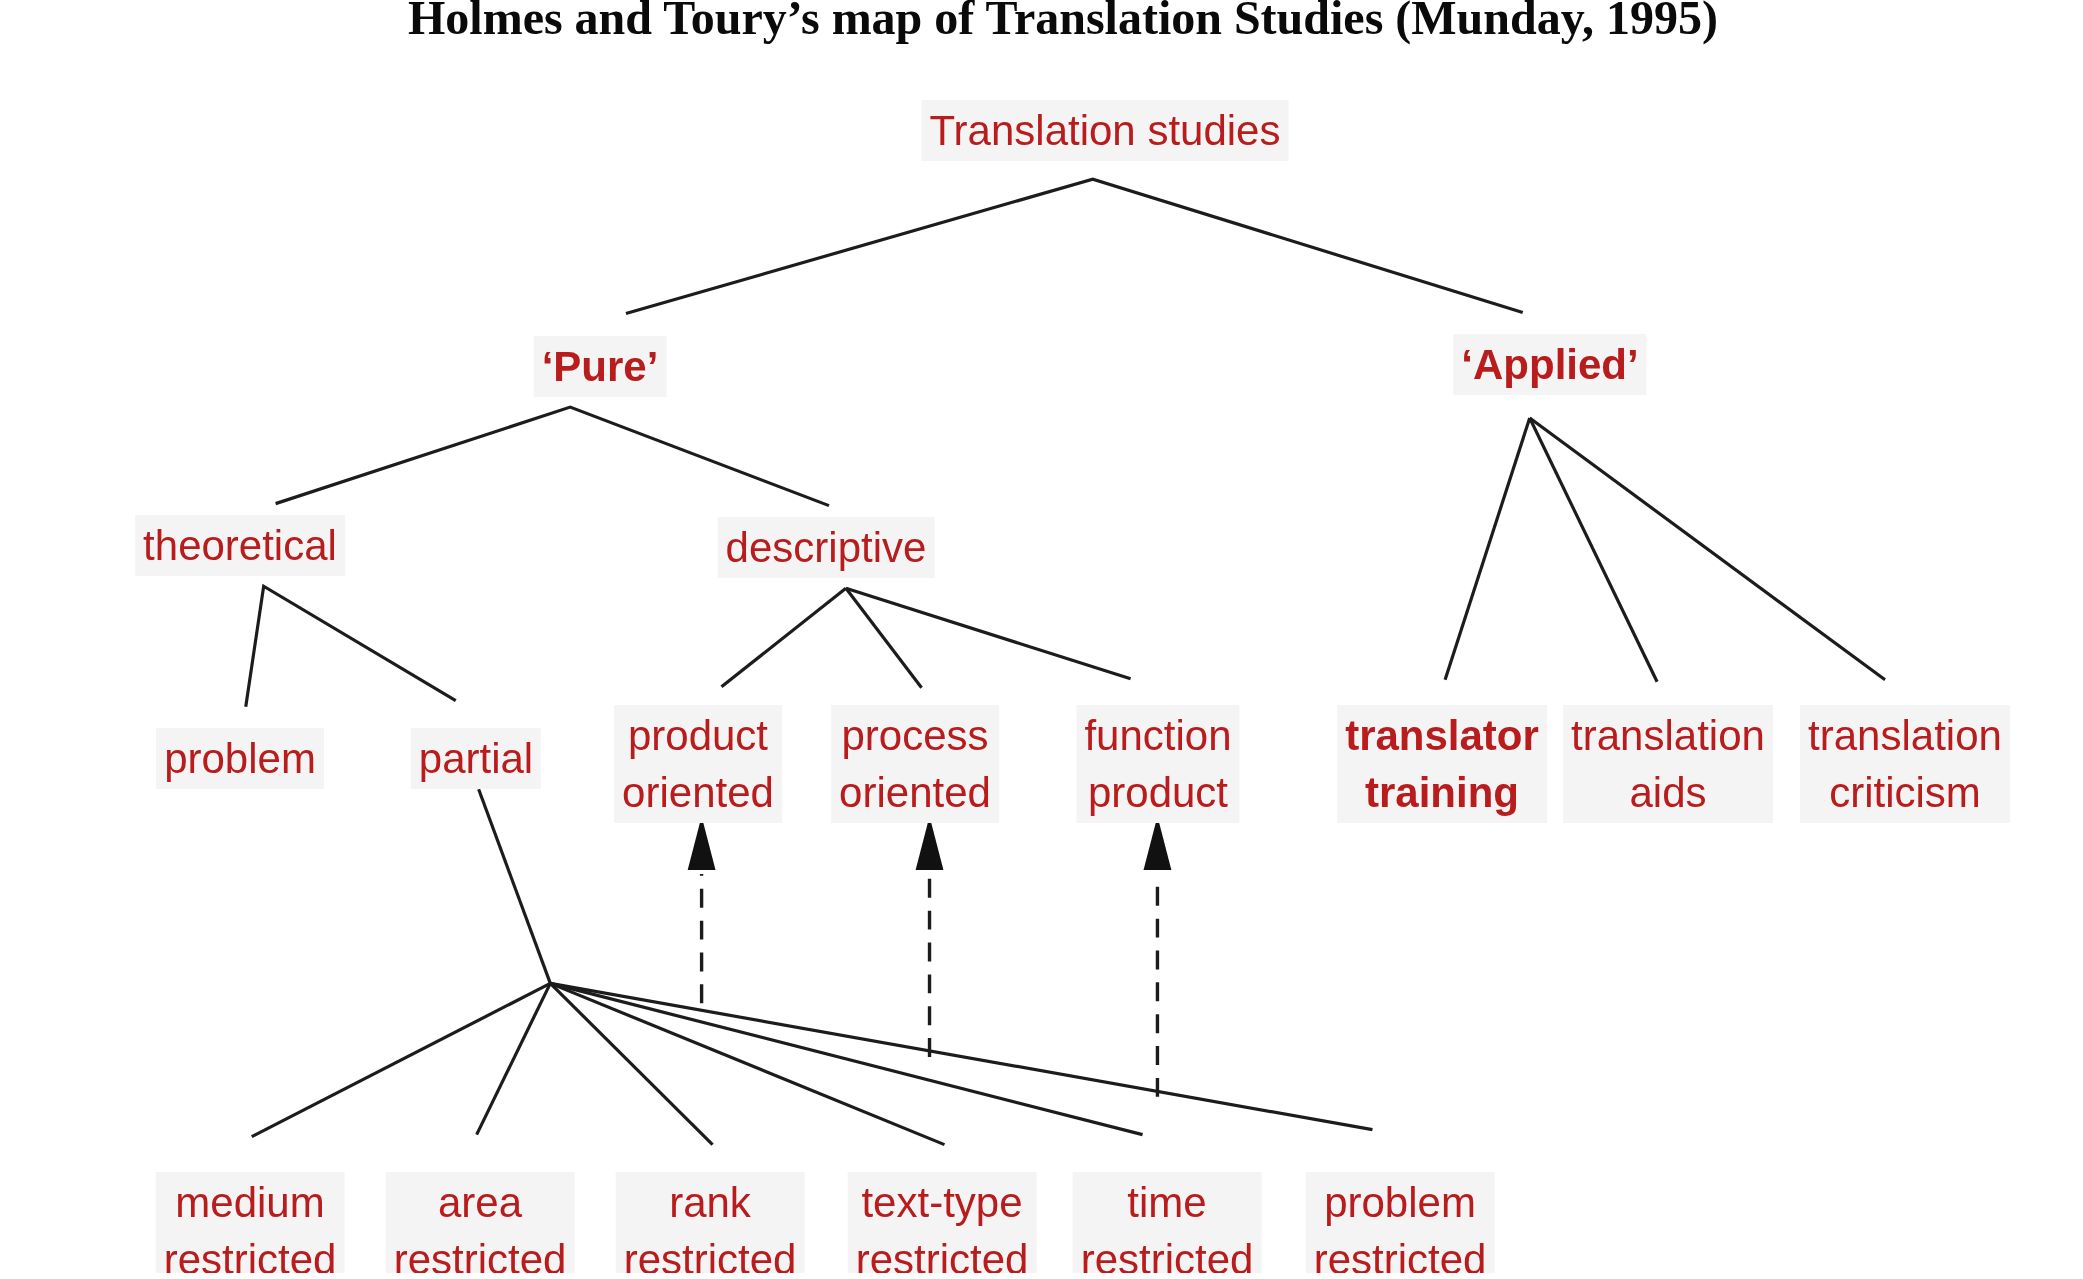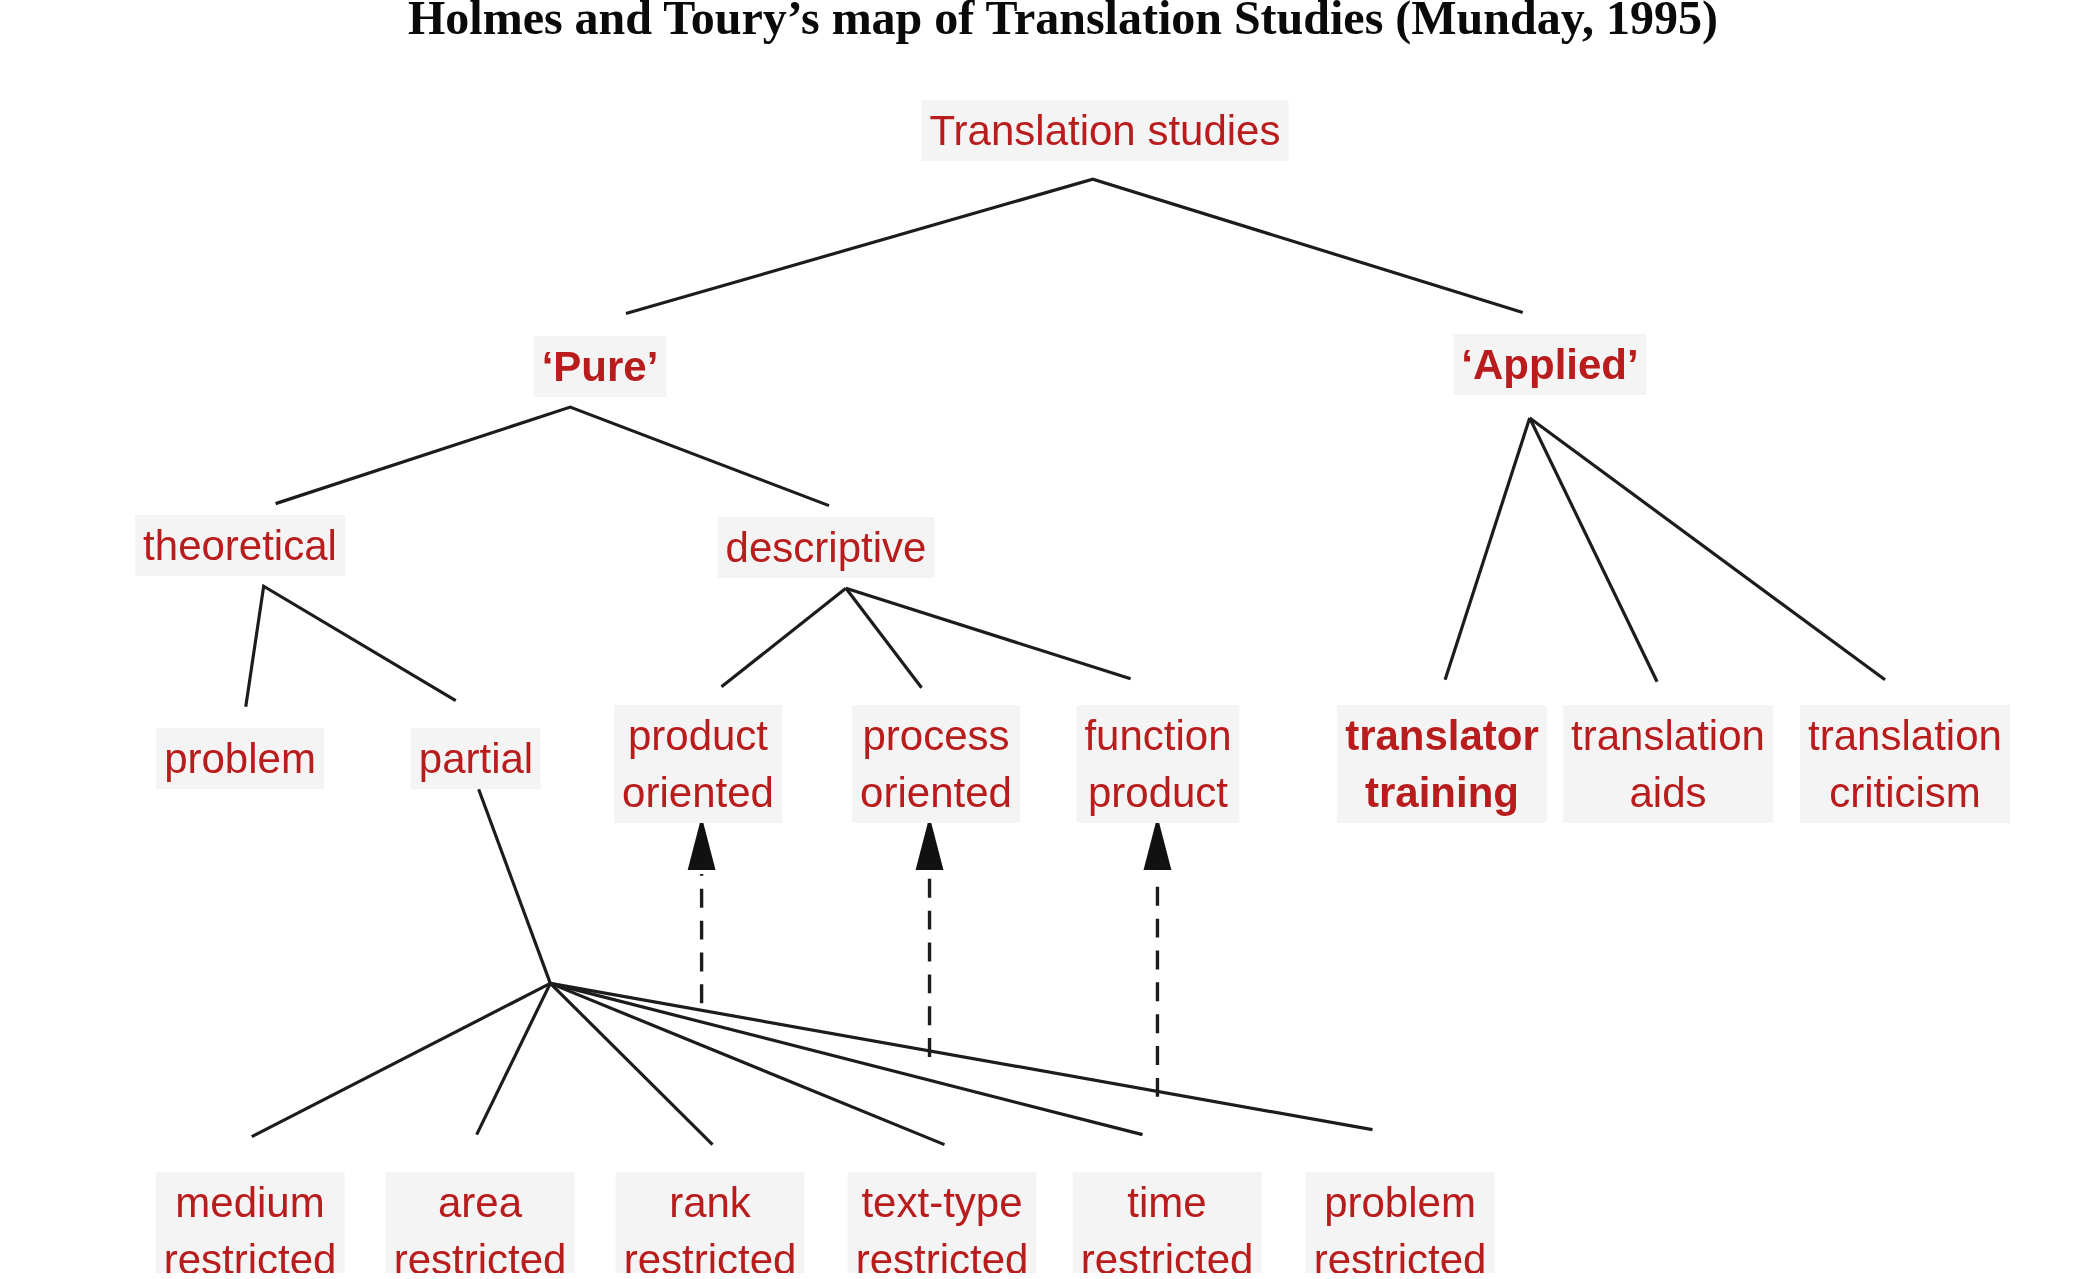--- a/index.html
+++ b/index.html
@@ -98,21 +98,21 @@
 
   <div class="node" style="left:826px; top:517px;">descriptive</div>
 
   <div class="node" style="left:240px; top:728px;">problem</div>
 
   <div class="node" style="left:476px; top:728px;">partial</div>
 
   <div class="node" style="left:698px; top:705px;">product
 oriented</div>
 
-  <div class="node" style="left:936px; top:705px;">process
+  <div class="node" style="left:915px; top:705px;">process
 oriented</div>
 
   <div class="node" style="left:1158px; top:705px;">function
 product</div>
 
   <div class="node" style="left:1442px; top:705px;font-weight:bold;">translator
 training</div>
 
   <div class="node" style="left:1668px; top:705px;">translation
 aids</div>

